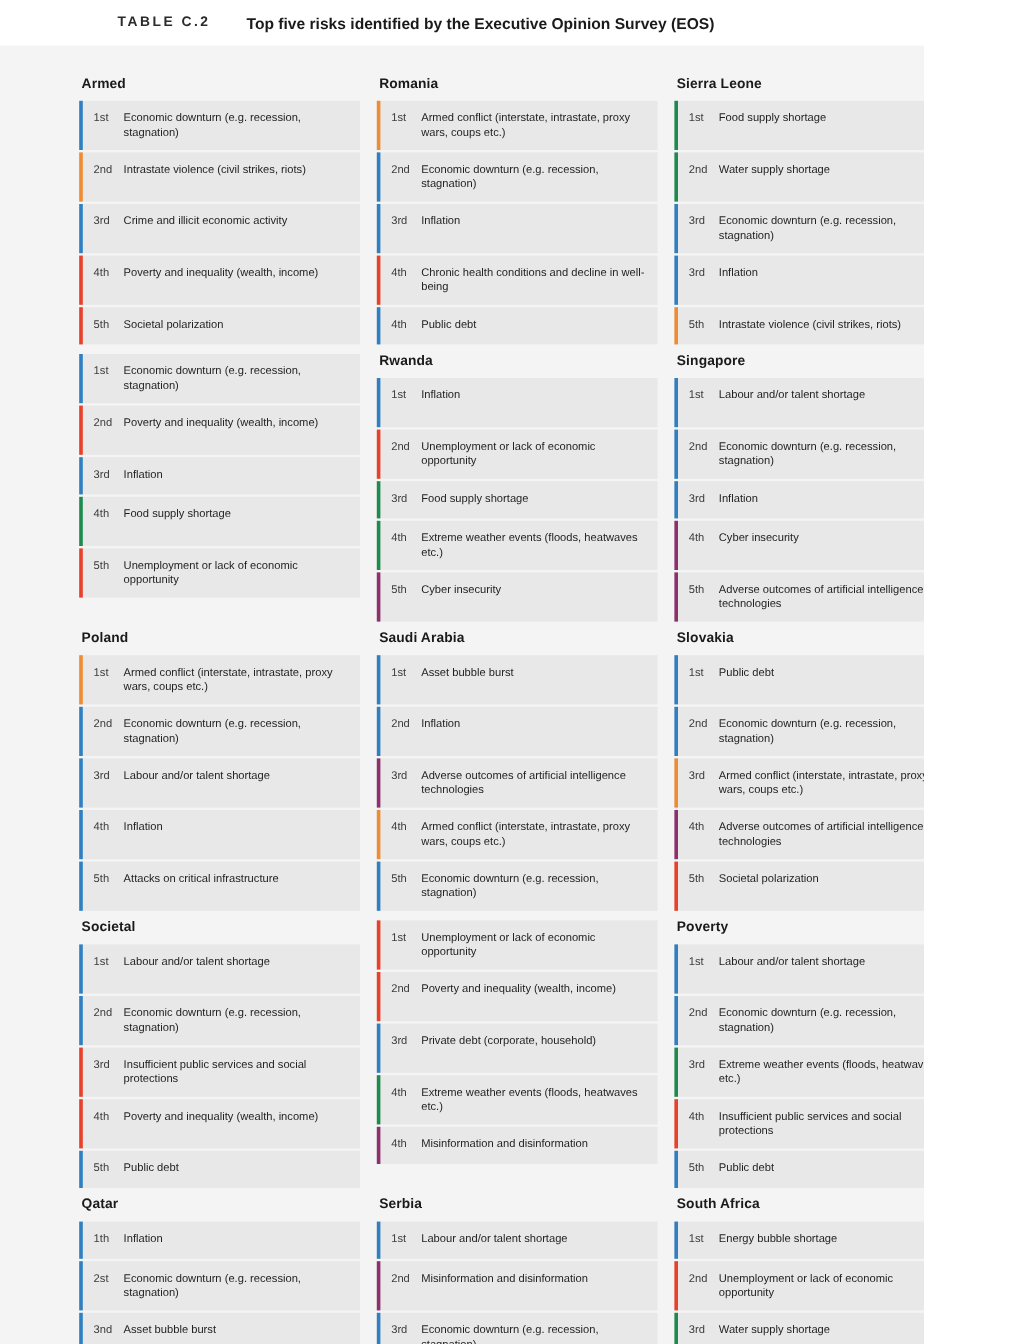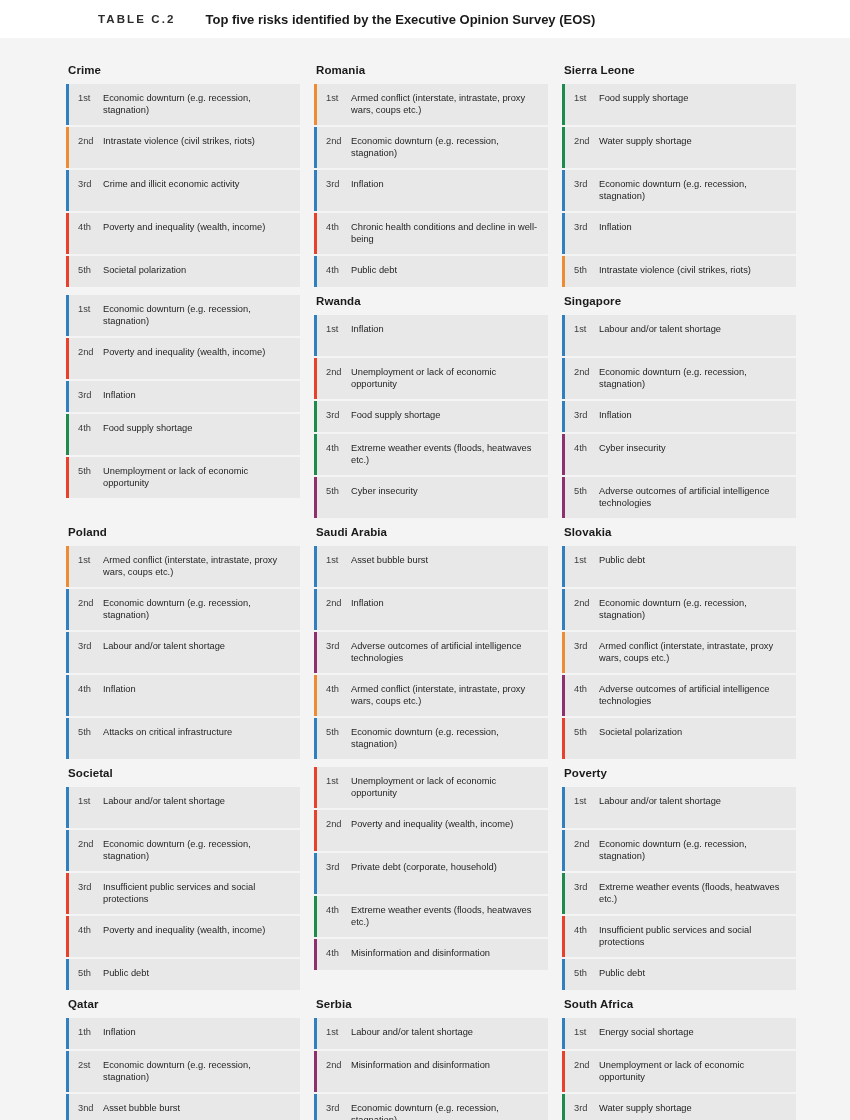--- a/index.html
+++ b/index.html
@@ -8,21 +8,21 @@
   }
   body {
     width: 850px;
     height: 1120px;
     background: #ffffff;
     font-family: "Liberation Sans", sans-serif;
     -webkit-font-smoothing: antialiased;
   }
   .page {
     position: relative;
-    width: 850px;
+    width: 770px;
     height: 1120px;
     box-sizing: border-box;
     background: #ffffff;
     overflow: hidden;
   }
   
   .title-bar {
     height: 38px;
     padding-left: 98px;
     display: flex;
@@ -106,21 +106,21 @@
 <div class="page">
 
   <div class="title-bar">
     <span class="table-label">TABLE C.2</span>
     <span class="table-title">Top five risks identified by the Executive Opinion Survey (EOS)</span>
   </div>
 
   <div class="panel">
     <div class="grid" id="country-grid">
         <div class="country-block">
-          <div class="country-name">Crime</div>
+          <div class="country-name">Armed</div>
           <div class="rows">
             <div class="risk-row" style="height: 41px;">
               <span class="cat-bar" style="background: rgb(47, 127, 193);"></span>
               <span class="rank">1st</span>
               <span class="risk-text">Economic downturn (e.g. recession, stagnation)</span>
             </div>
             <div class="risk-row" style="height: 41px;">
               <span class="cat-bar" style="background: rgb(239, 139, 51);"></span>
               <span class="rank">2nd</span>
               <span class="risk-text">Intrastate violence (civil strikes, riots)</span>
@@ -509,21 +509,21 @@
               <span class="risk-text">Economic downturn (e.g. recession, stagnation)</span>
             </div>
           </div>
         </div>
         <div class="country-block">
           <div class="country-name">South Africa</div>
           <div class="rows">
             <div class="risk-row" style="height: 31px;">
               <span class="cat-bar" style="background: rgb(47, 127, 193);"></span>
               <span class="rank">1st</span>
-              <span class="risk-text">Energy social shortage</span>
+              <span class="risk-text">Energy bubble shortage</span>
             </div>
             <div class="risk-row" style="height: 41px;">
               <span class="cat-bar" style="background: rgb(232, 64, 42);"></span>
               <span class="rank">2nd</span>
               <span class="risk-text">Unemployment or lack of economic opportunity</span>
             </div>
             <div class="risk-row" style="height: 41px;">
               <span class="cat-bar" style="background: rgb(29, 138, 78);"></span>
               <span class="rank">3rd</span>
               <span class="risk-text">Water supply shortage</span>

